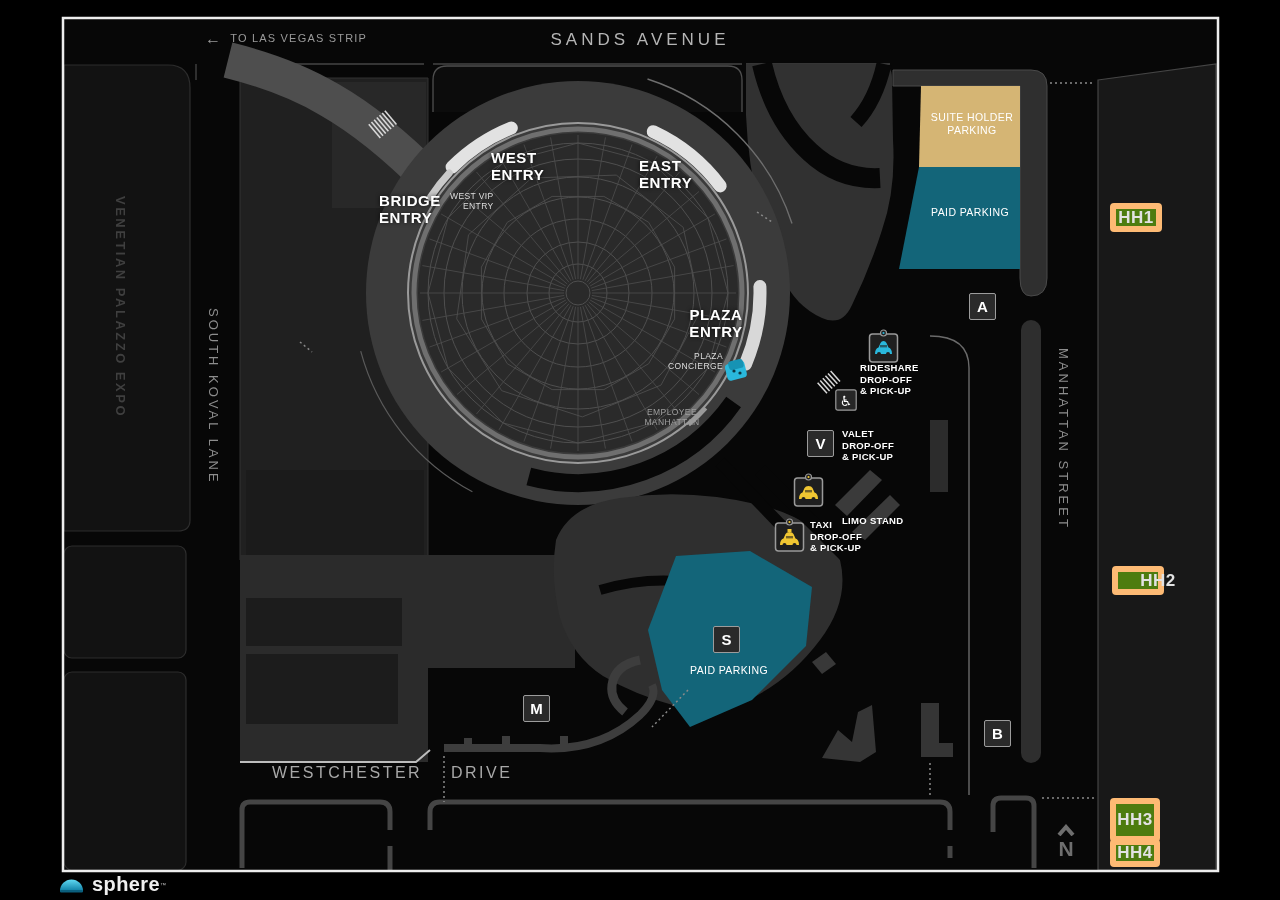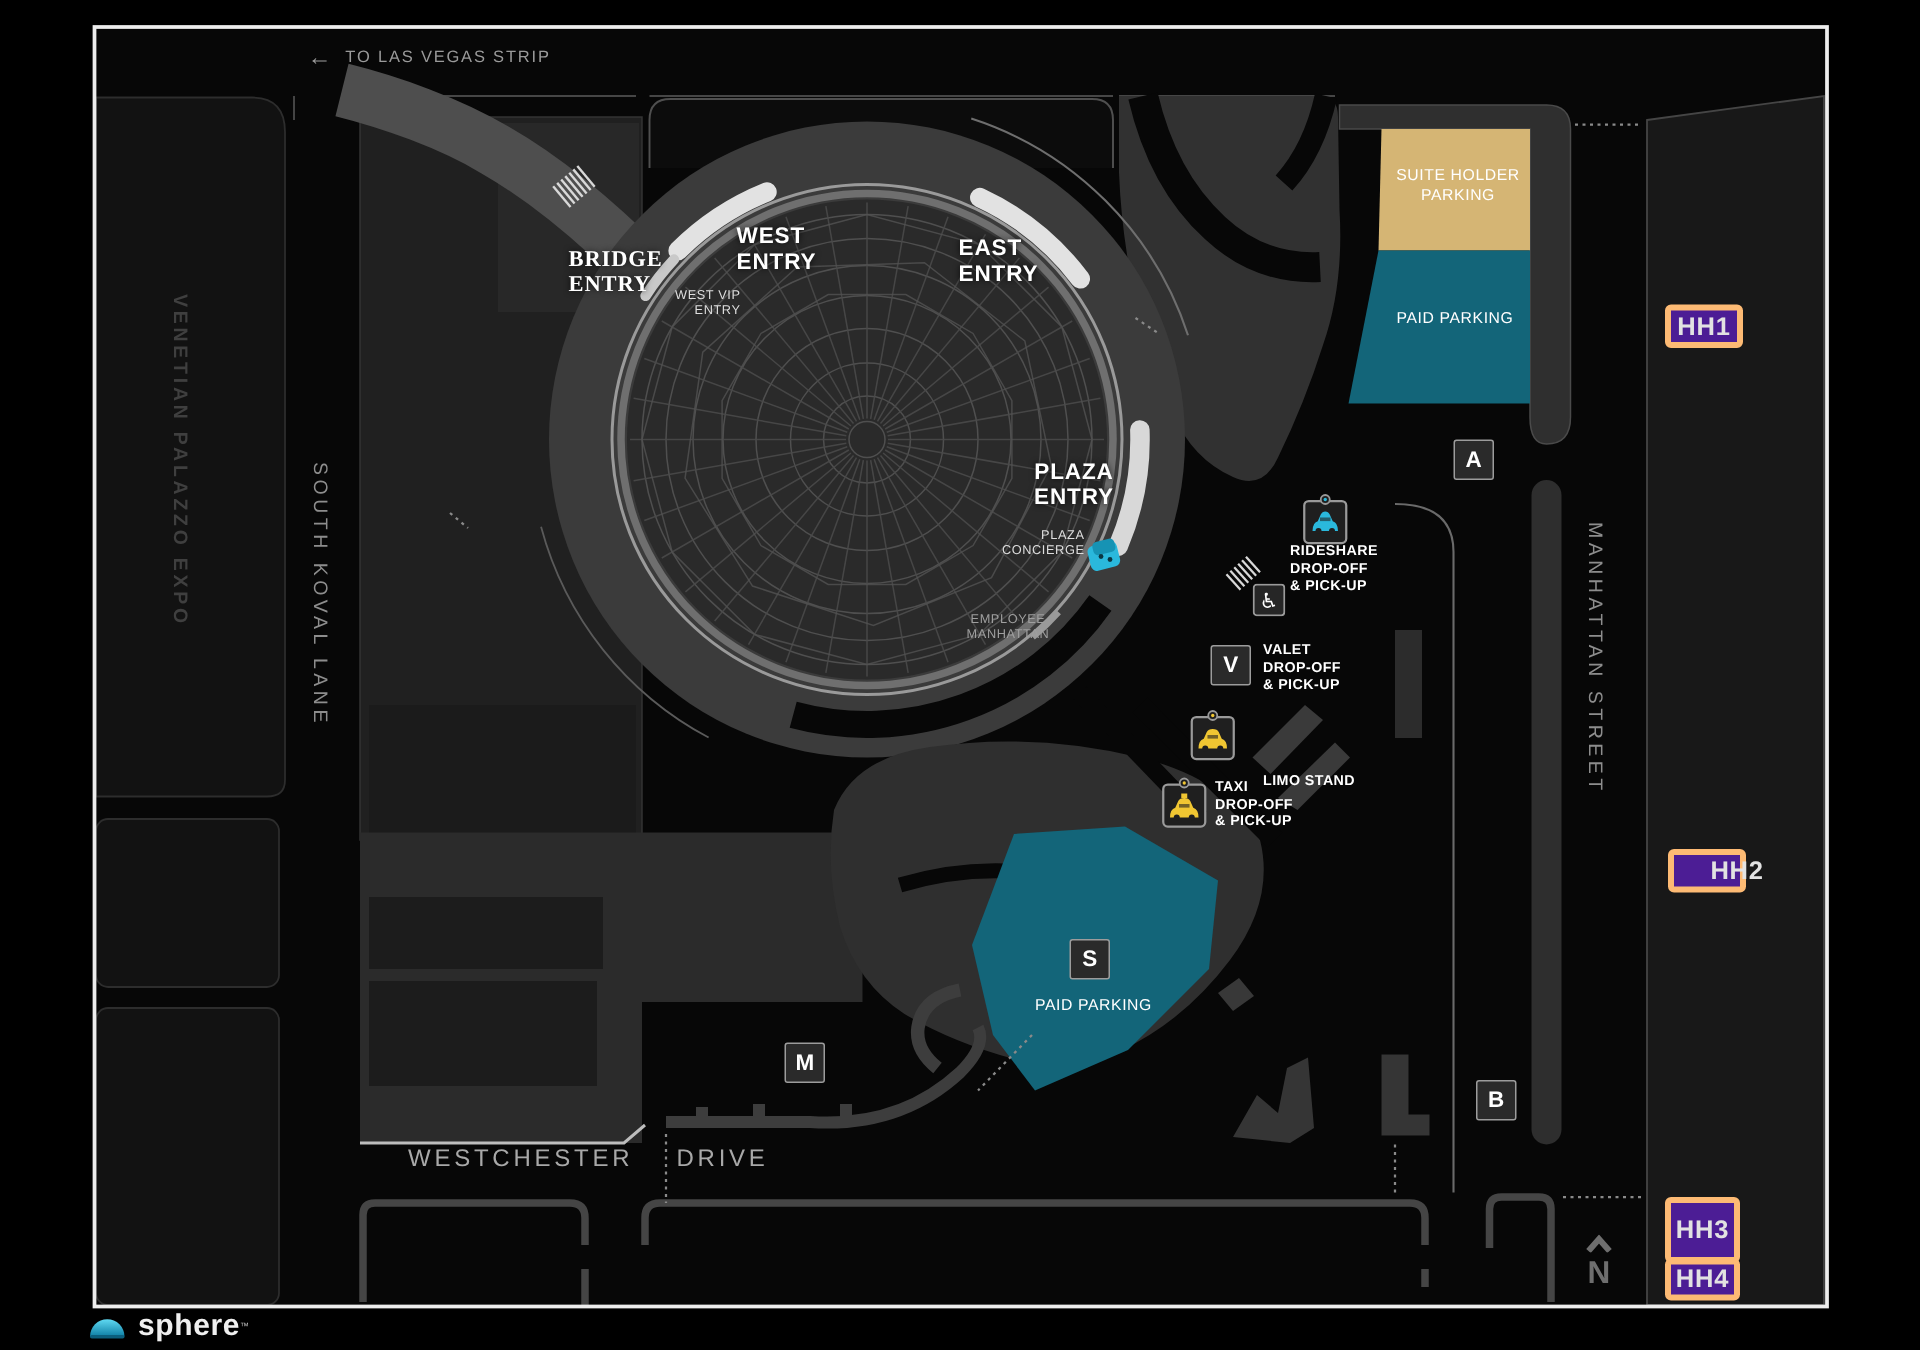--- a/index.html
+++ b/index.html
@@ -10,21 +10,21 @@
   .lbl div{white-space:nowrap;}
   .entry{font-size:15px;font-weight:bold;letter-spacing:.6px;line-height:16.5px;
          text-shadow:0 0 4px rgba(0,0,0,.8);}
   .tiny{font-size:8.5px;letter-spacing:.4px;line-height:9.5px;color:#dedede;}
   .street{color:#8d8d8d;letter-spacing:3px;font-size:13px;}
   .vtext{position:absolute;writing-mode:vertical-rl;white-space:nowrap;}
   .transport{font-size:9.5px;font-weight:bold;letter-spacing:.3px;line-height:11.5px;color:#fff;}
   .badge{position:absolute;width:27px;height:27px;background:#2a2a2a;border:1.5px solid #9c9c9c;
          border-radius:2px;color:#fff;font-weight:bold;font-size:15px;display:flex;
          align-items:center;justify-content:center;box-sizing:border-box;}
-  .hh{position:absolute;width:52px;height:29px;background:#4c1d95;border:4px solid #fdba74;
+  .hh{position:absolute;width:52px;height:29px;background:#4d7c0f;border:6px solid #fdba74;
       border-radius:4px;color:#e2e2e2;font-weight:bold;font-size:17px;display:flex;
       align-items:center;justify-content:center;box-sizing:border-box;letter-spacing:.5px;}
   .tbox{position:absolute;}
   .parklbl{font-size:10.5px;letter-spacing:.4px;color:#fff;text-align:center;line-height:12.5px;}
   .north{position:absolute;left:1052px;top:822px;width:28px;text-align:center;color:#6e6e6e;}
   .north .n{font-size:21px;font-weight:bold;line-height:18px;}
   .logo{position:absolute;left:58px;top:873px;display:flex;align-items:center;}
   .logo .txt{color:#efefef;font-size:20px;letter-spacing:.4px;margin-left:7px;font-weight:bold;}
   .logo sup{font-size:6px;color:#bbb;vertical-align:top;}
   .arrowrow{position:absolute;left:205px;top:32px;color:#9a9a9a;font-size:11px;
@@ -198,29 +198,30 @@
         <circle cx="3" cy="2" r="1.6" fill="#0b3642"></circle>
   </g>
 
   <rect x="63" y="18" width="1155" height="853" fill="none" stroke="#ededed" stroke-width="2.5"></rect>
 </svg>
 
 <div class="arrowrow">
   <span class="arr">←</span>
   <span>TO LAS VEGAS STRIP</span>
 </div>
+<div class="lbl" style="left:480px;top:31px;width:320px;text-align:center;font-size:17px;letter-spacing:4px;color:#b5b5b5;">SANDS AVENUE</div>
 
 <div class="vtext" style="left:113px;top:196px;font-size:13px;font-weight:bold;letter-spacing:2.5px;color:#3f3f3f;">VENETIAN PALAZZO EXPO</div>
 <div class="vtext street" style="left:206px;top:308px;">SOUTH KOVAL LANE</div>
 <div class="vtext street" style="left:1056px;top:348px;">MANHATTAN STREET</div>
 
 <div class="lbl" style="left:272px;top:764px;font-size:16px;letter-spacing:2.5px;color:#a8a8a8;">WESTCHESTER</div>
 <div class="lbl" style="left:451px;top:764px;font-size:16px;letter-spacing:2.5px;color:#a8a8a8;">DRIVE</div>
 
-<div class="lbl entry" style="left:379px;top:165px;font-family:Liberation Serif, serif;">
+<div class="lbl entry" style="left:379px;top:193px;">
   <div>BRIDGE</div>
       <div>ENTRY</div>
 </div>
 <div class="lbl tiny" style="left:450px;top:192px;text-align:right;">
   <div>WEST VIP</div>
       <div>ENTRY</div>
 </div>
 <div class="lbl entry" style="left:491px;top:150px;">
   <div>WEST</div>
       <div>ENTRY</div>

